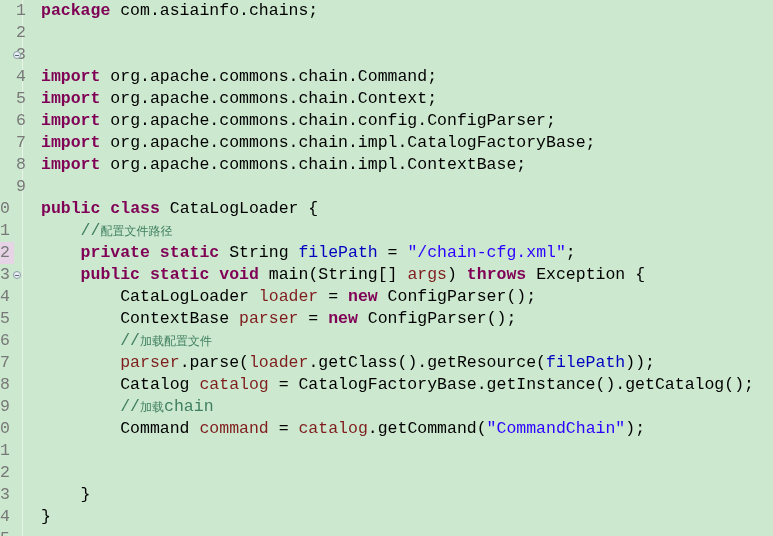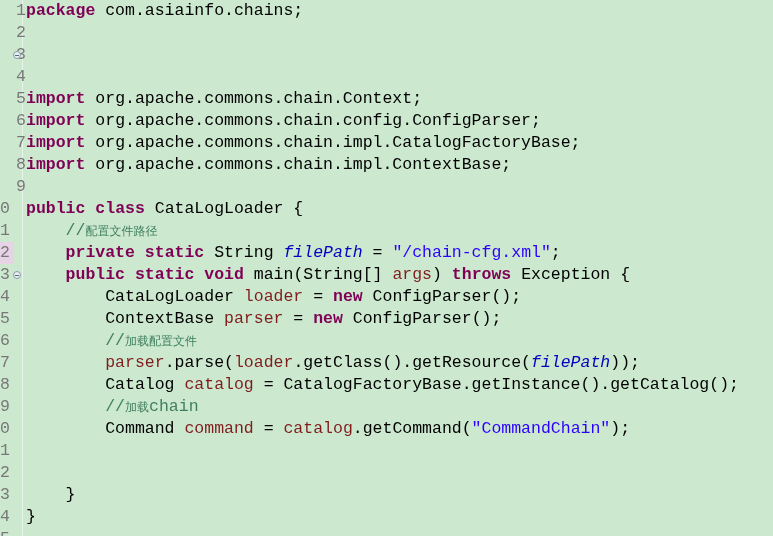--- a/index.html
+++ b/index.html
@@ -30,39 +30,39 @@
   .ln.hl { background:#e6d3e6; width:14px; }
   .ln-text { position:relative; left:-4px; }
   .fold {
     position:absolute; left:13px; top:7px; width:8px; height:8px;
     border:1px solid #8a9ba8; border-radius:50%; background:#e8eef2;
     box-sizing:border-box;
   }
   .fold::after {
     content:""; position:absolute; left:1px; top:3px; width:4px; height:1px; background:#5a6a78;
   }
-  .code { position:absolute; left:26px; top:0; color:#000; }
+  .code { position:absolute; left:41px; top:0; color:#000; }
   .kw { color:#7f0055; font-weight:bold; }
   .str { color:#2a00ff; }
   .cm { color:#3f7f5f; }
   .var { color:#7f1d1d; }
-  .fld { color:#0000c0; font-style:italic; }
+  .fld { color:#0000c0; }
   .ital { }
   .cjk { font-family:"DejaVu Sans",sans-serif; font-size:12px; }
 </style>
 </head>
 <body>
 
 <div class="gutter"></div>
 <div class="divider"></div>
 <div class="editor" id="editor">
     <div class="line"><span class="ln"><span class="ln-text" style="left: 6px;"> 1</span></span><span class="code"><span class="kw">package</span><span> com.asiainfo.chains;</span></span></div>
     <div class="line"><span class="ln"><span class="ln-text" style="left: 6px;"> 2</span></span><span class="code"></span></div>
     <div class="line"><span class="ln"><span class="ln-text" style="left: 6px;"> 3</span></span><span class="fold"></span></div>
-    <div class="line"><span class="ln"><span class="ln-text" style="left: 6px;"> 4</span></span></div>
+    <div class="line"><span class="ln"><span class="ln-text" style="left: 6px;"> 4</span></span><span class="code"><span class="kw">import</span><span> org.apache.commons.chain.Command;</span></span></div>
     <div class="line"><span class="ln"><span class="ln-text" style="left: 6px;"> 5</span></span><span class="code"><span class="kw">import</span><span> org.apache.commons.chain.Context;</span></span></div>
     <div class="line"><span class="ln"><span class="ln-text" style="left: 6px;"> 6</span></span><span class="code"><span class="kw">import</span><span> org.apache.commons.chain.config.ConfigParser;</span></span></div>
     <div class="line"><span class="ln"><span class="ln-text" style="left: 6px;"> 7</span></span><span class="code"><span class="kw">import</span><span> org.apache.commons.chain.impl.CatalogFactoryBase;</span></span></div>
     <div class="line"><span class="ln"><span class="ln-text" style="left: 6px;"> 8</span></span><span class="code"><span class="kw">import</span><span> org.apache.commons.chain.impl.ContextBase;</span></span></div>
     <div class="line"><span class="ln"><span class="ln-text" style="left: 6px;"> 9</span></span><span class="code"></span></div>
     <div class="line"><span class="ln"><span class="ln-text" style="left: -10px;">10</span></span><span class="code"><span class="kw">public</span><span> </span><span class="kw">class</span><span> CataLogLoader {</span></span></div>
     <div class="line"><span class="ln"><span class="ln-text" style="left: -10px;">11</span></span><span class="code"><span>    </span><span class="cm">//</span><span class="cm cjk">配置文件路径</span></span></div>
     <div class="line"><span class="ln hl"><span class="ln-text" style="left: -10px;">12</span></span><span class="code"><span>    </span><span class="kw">private</span><span> </span><span class="kw">static</span><span> String </span><span class="fld">filePath</span><span> = </span><span class="str">"/chain-cfg.xml"</span><span>;</span></span></div>
     <div class="line"><span class="ln"><span class="ln-text" style="left: -10px;">13</span></span><span class="fold"></span><span class="code"><span>    </span><span class="kw">public</span><span> </span><span class="kw">static</span><span> </span><span class="kw">void</span><span> main(String[] </span><span class="var">args</span><span>) </span><span class="kw">throws</span><span> Exception {</span></span></div>
     <div class="line"><span class="ln"><span class="ln-text" style="left: -10px;">14</span></span><span class="code"><span>        CataLogLoader </span><span class="var">loader</span><span> = </span><span class="kw">new</span><span> ConfigParser();</span></span></div>

